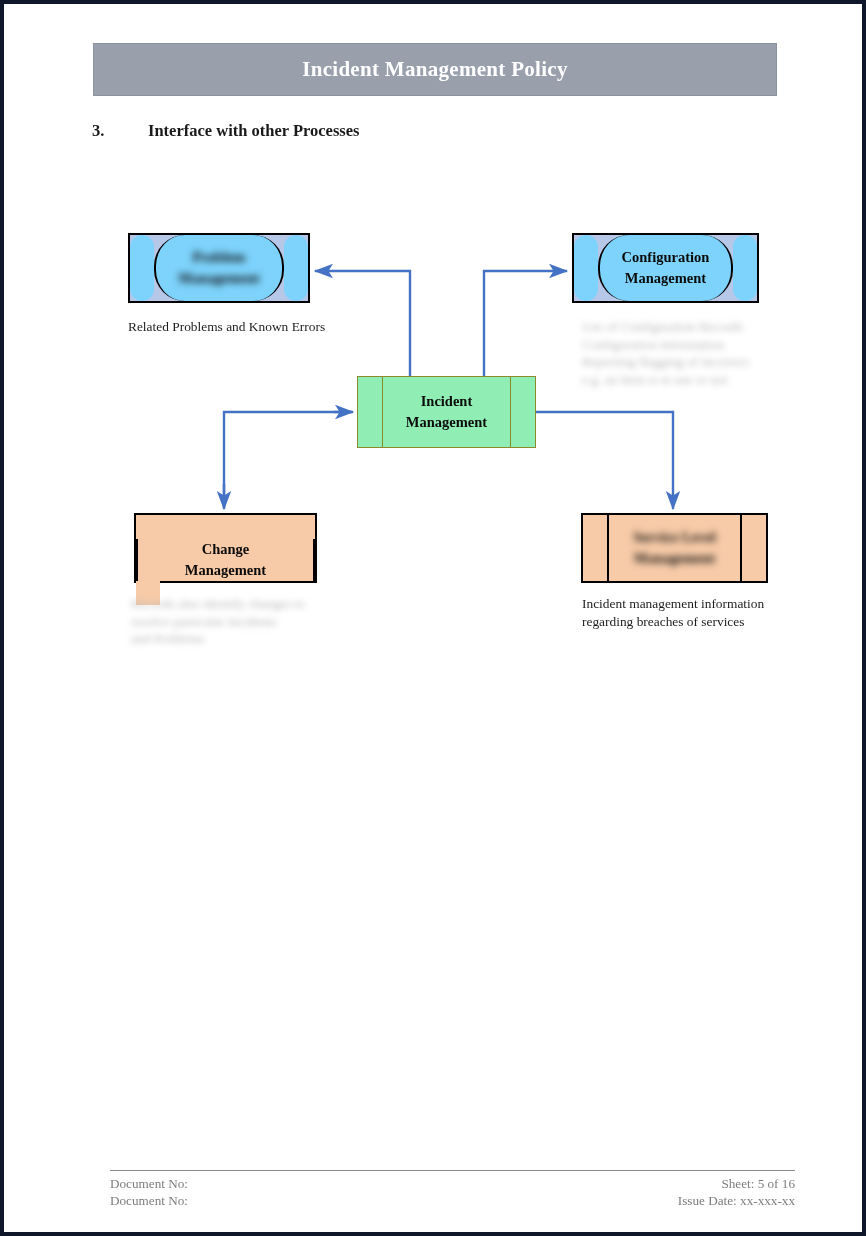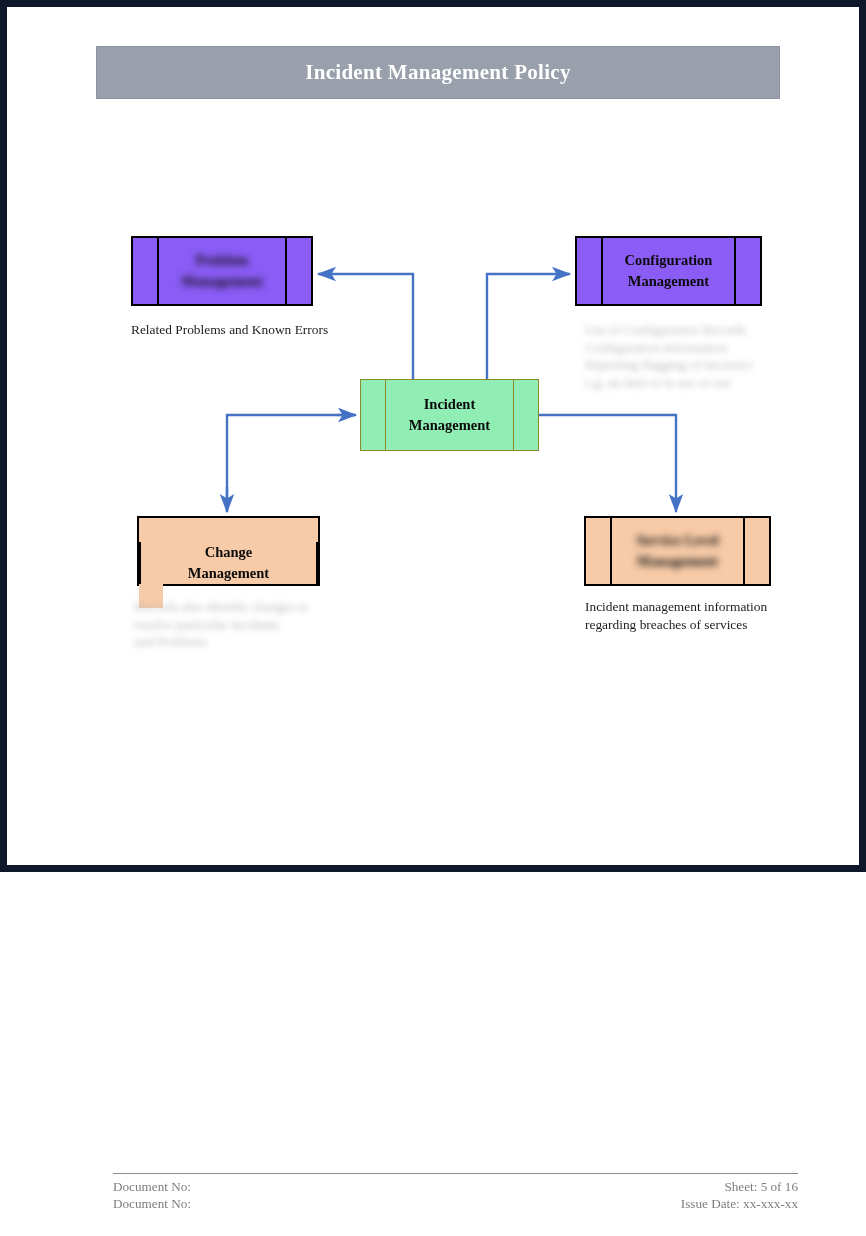--- a/index.html
+++ b/index.html
@@ -7,23 +7,23 @@
   body {
     width: 866px;
     height: 1236px;
     font-family: "Liberation Serif", "DejaVu Serif", serif;
     position: relative;
     overflow: hidden;
   }
   #page {
     position: absolute;
     left: 0; top: 0;
-    width: 866px; height: 872px;
+    width: 866px; height: 1236px;
     background: #ffffff;
-    border: 7px solid #0f172a;
+    border: 4px solid #0f172a;
   }
 
   
   #header-banner {
     position: absolute;
     left: 89px; top: 39px;
     width: 684px; height: 53px;
     background: #99a0ac;
     border: 1px solid #8b92a0;
     display: flex;
@@ -93,21 +93,21 @@
   }
   .proc-box .label {
     font-size: 14.5px;
     font-weight: bold;
     color: #0b0b0b;
     line-height: 21px;
   }
 
   
   .box-blue { background: #b7c7e8; }
-  .box-blue .side, .box-blue .mid { background: #8b5cf6; }
+  .box-blue .side, .box-blue .mid { background: #7dd3fc; border-radius: 31px; }
 
   
   #box-incident {
     border: 1px solid #8a8a2a;
     background: #90eeb4;
   }
   #box-incident .side, #box-incident .mid { background: #90eeb4; }
   #box-incident .mid {
     border-left: 1px solid #8a8a2a;
     border-right: 1px solid #8a8a2a;
@@ -176,20 +176,23 @@
 </style>
 </head>
 <body>
 
 <div id="page">
 
   <div id="header-banner">
     <div class="title">Incident Management Policy</div>
   </div>
 
+  <div id="section-heading">
+    <span class="num">3.</span><span>Interface with other Processes</span>
+  </div>
 
 
   <div id="diagram">
     <svg id="diagram-svg" width="866" height="1236">
       <defs>
         <marker id="arrowblue" markerWidth="9" markerHeight="9" refX="7.5" refY="3.2" orient="auto" markerUnits="strokeWidth">
           <path d="M0,0.2 L8,3.2 L0,6.2 L1.9,3.2 z" fill="#4472C4"></path>
         </marker>
       </defs>
 

